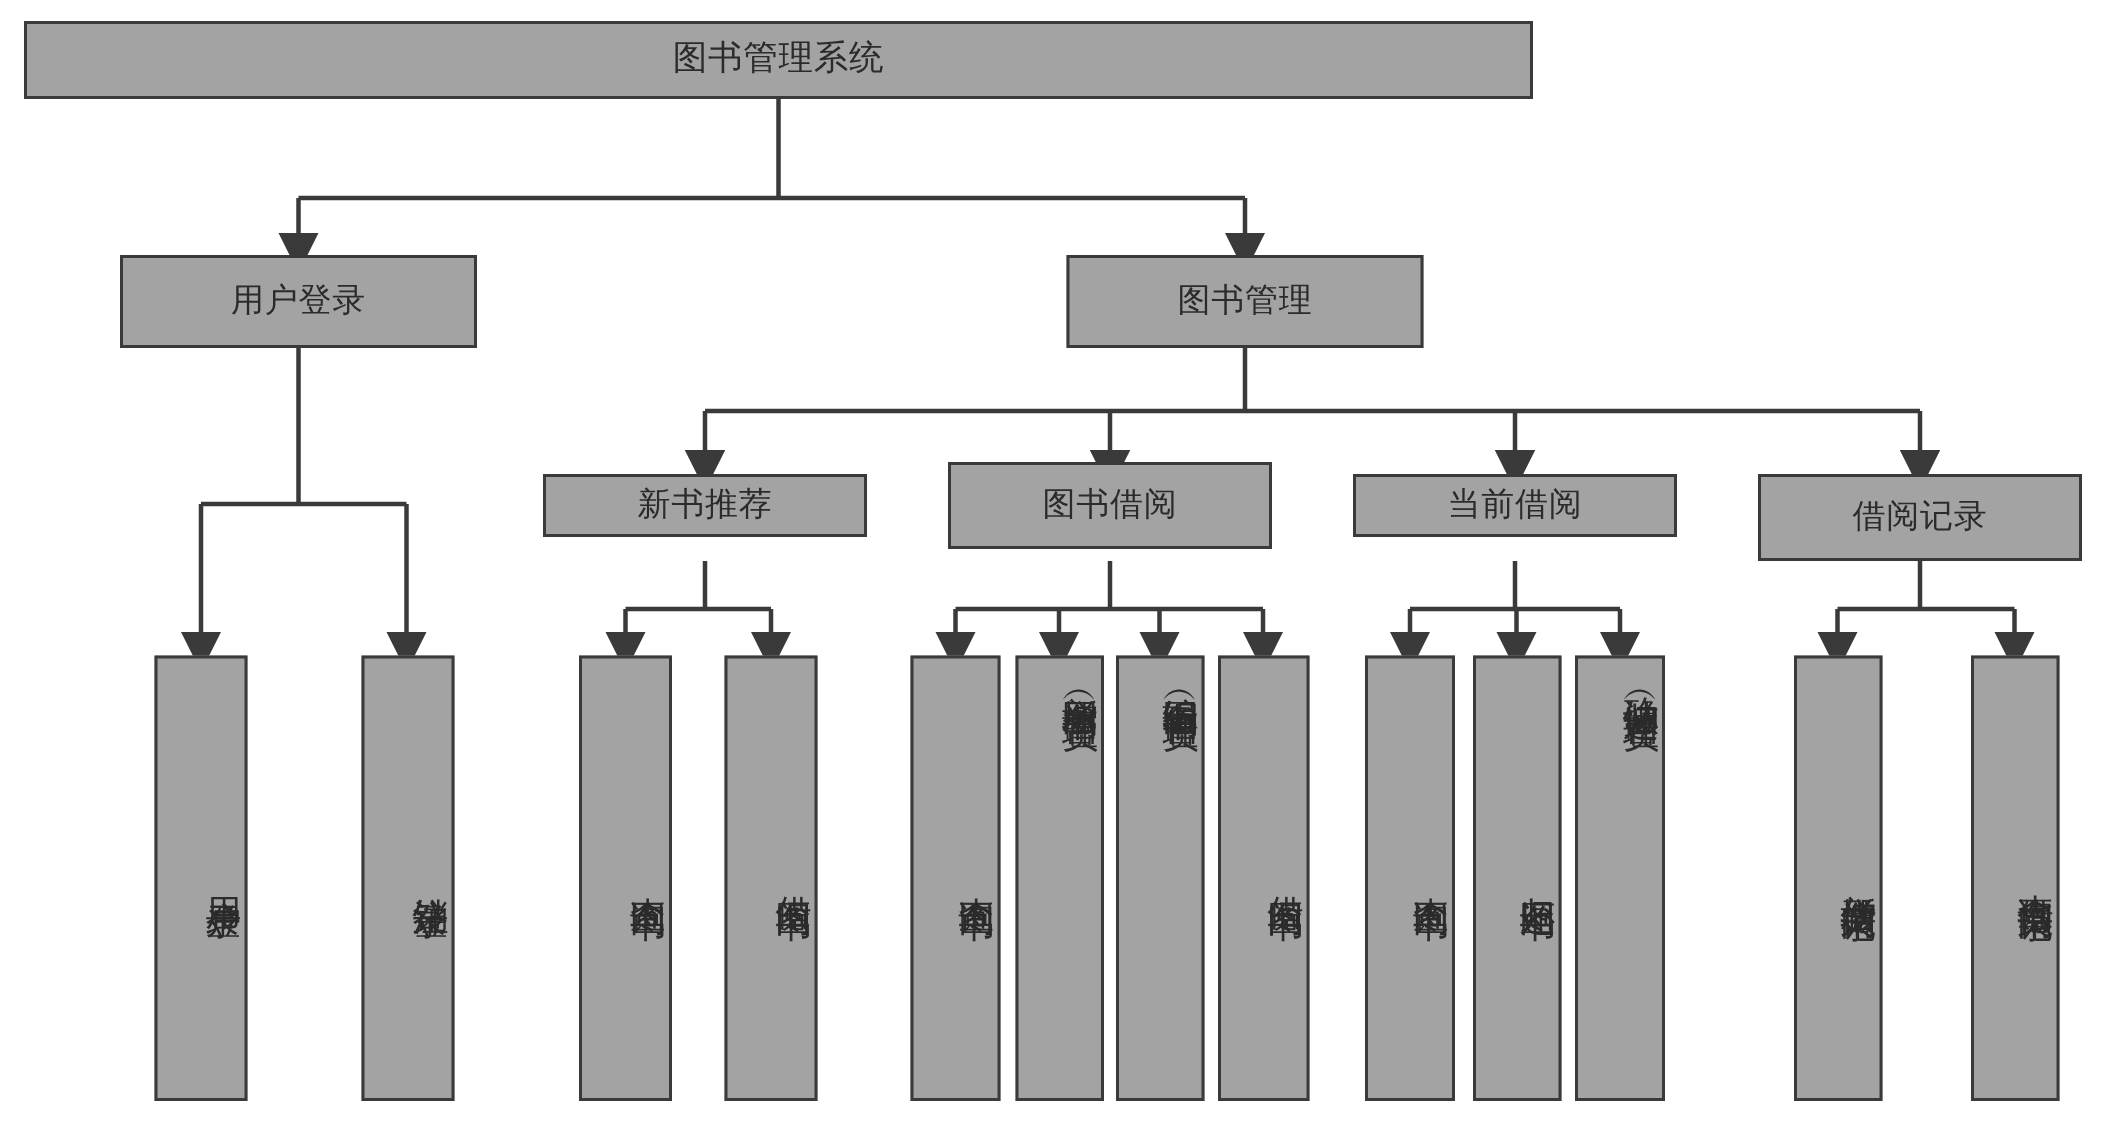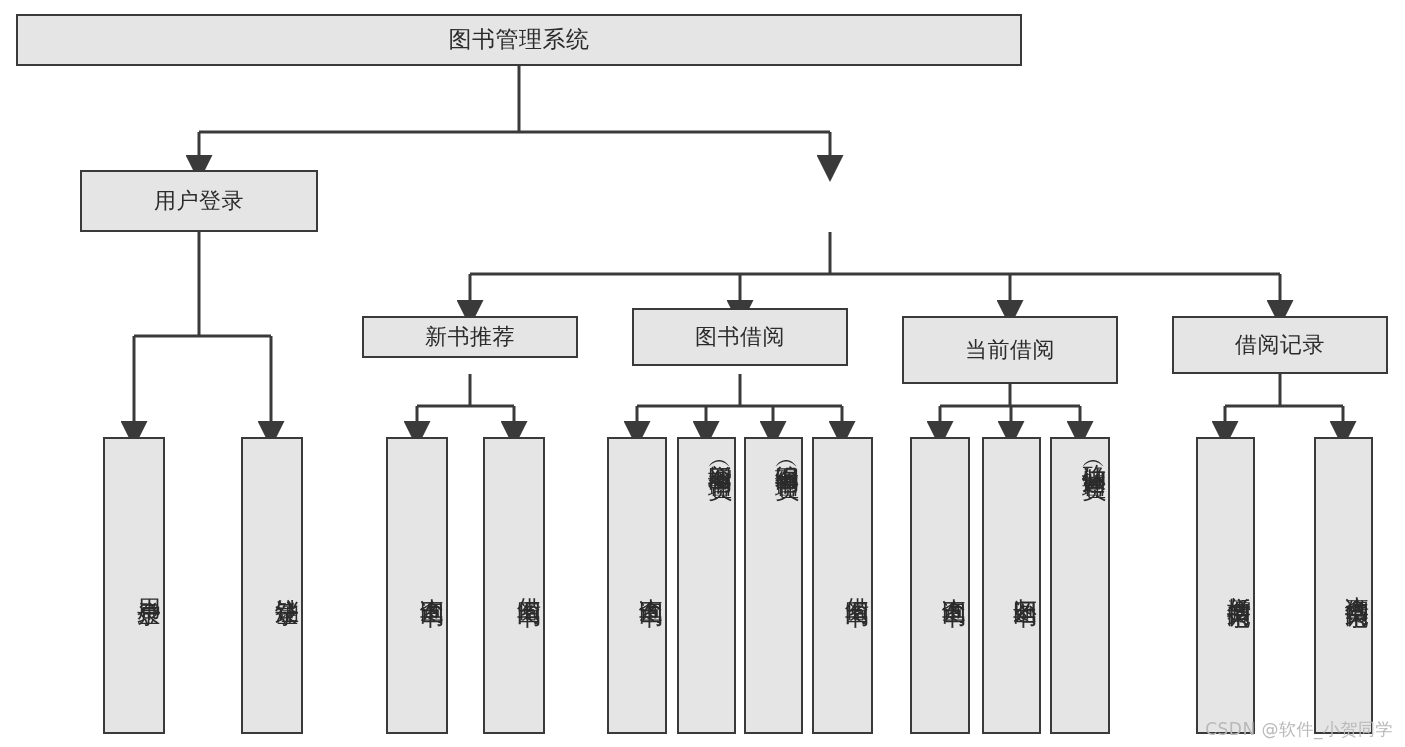--- a/index.html
+++ b/index.html
@@ -23,21 +23,21 @@
     position: absolute;
     left: 0;
     top: 0;
     width: 1405px;
     height: 747px;
     pointer-events: none;
   }
   .node {
     position: absolute;
     box-sizing: border-box;
-    background: #e5e5e5;
+    background: #a3a3a3;
     border: 2px solid #3a3a3a;
     display: flex;
     align-items: center;
     justify-content: center;
     z-index: 2;
   }
   .node .label {
     color: #2b2b2b;
     letter-spacing: 0.5px;
     white-space: nowrap;
@@ -136,28 +136,31 @@
     </g>
   </svg>
 
   <div class="node h root" style="left:16px; top:14px; width:1006px; height:52px;">
     <span class="label">图书管理系统</span>
   </div>
 
   <div class="node h" style="left:80px; top:170px; width:238px; height:62px;">
     <span class="label">用户登录</span>
   </div>
+  <div class="node h" style="left:711px; top:170px; width:238px; height:62px;">
+    <span class="label">图书管理</span>
+  </div>
 
   <div class="node h" style="left:362px; top:316px; width:216px; height:42px;">
     <span class="label">新书推荐</span>
   </div>
   <div class="node h" style="left:632px; top:308px; width:216px; height:58px;">
     <span class="label">图书借阅</span>
   </div>
-  <div class="node h" style="left:902px; top:316px; width:216px; height:68px;">
+  <div class="node h" style="left:902px; top:316px; width:216px; height:42px;">
     <span class="label">当前借阅</span>
   </div>
   <div class="node h" style="left:1172px; top:316px; width:216px; height:58px;">
     <span class="label">借阅记录</span>
   </div>
 
   <div class="node v mid" style="left:103px; top:437px; width:62px; height:297px;">
     <span class="label">用户登录</span>
   </div>
   <div class="node v mid" style="left:241px; top:437px; width:62px; height:297px;">
@@ -194,15 +197,14 @@
     <span class="label">确认归还（管理员）</span>
   </div>
 
   <div class="node v mid" style="left:1196px; top:437px; width:59px; height:297px;">
     <span class="label">新增借阅记录</span>
   </div>
   <div class="node v mid" style="left:1314px; top:437px; width:59px; height:297px;">
     <span class="label">查询借阅记录</span>
   </div>
 
-  <div class="watermark">CSDN @软件_小贺同学</div>
 
 </div>
 
 </body></html>

